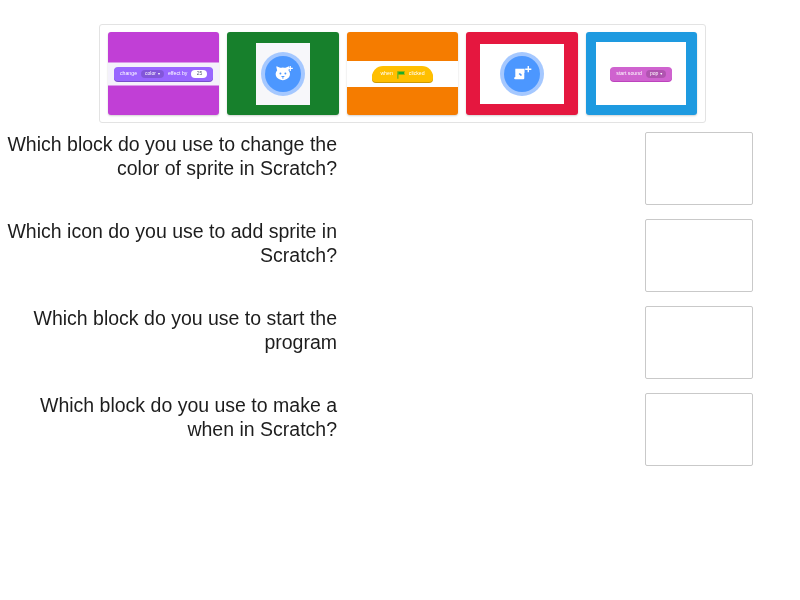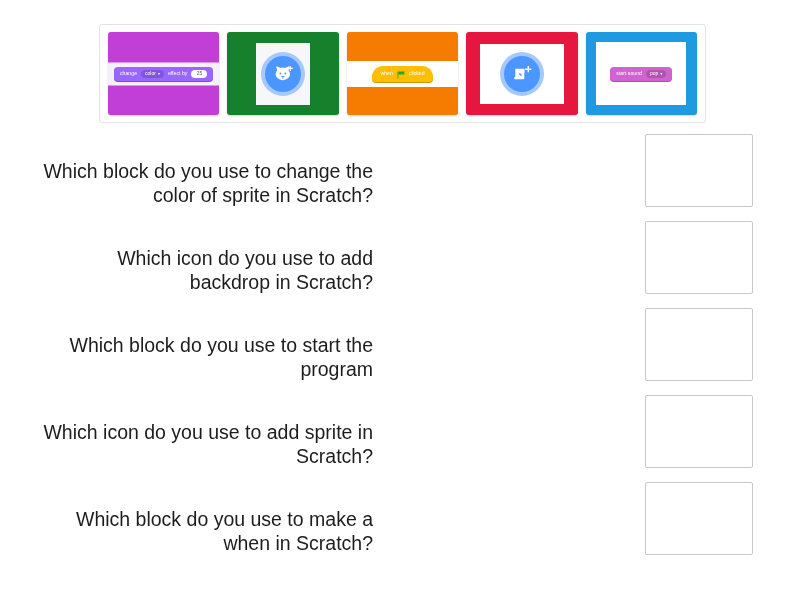--- a/index.html
+++ b/index.html
@@ -164,24 +164,23 @@
 
   
   #rows {
     position: absolute;
     left: 0;
     top: 132px;
     width: 800px;
   }
   .row {
     display: flex;
-    align-items: flex-end;
+    align-items: flex-start;
     height: 75px;
     margin-bottom: 12px;
-    margin-left: 36px;
   }
   .question {
     width: 337px;
     padding-right: 0;
     text-align: right;
     font-size: 19.5px;
     line-height: 24px;
     color: #1d1d1d;
     font-family: "Liberation Sans", sans-serif;
   }
@@ -274,37 +273,32 @@
 </div>
 
 <div id="rows">
 
   <div class="row">
     <div class="question">Which block do you use to change the color of sprite in Scratch?</div>
     <div class="spacer"></div>
     <div class="dropzone"></div>
   </div>
 
+
   <div class="row">
-    <div class="question">Which icon do you use to add backdrop in Scratch?</div>
+    <div class="question">Which icon do you use to add sprite in Scratch?</div>
     <div class="spacer"></div>
     <div class="dropzone"></div>
   </div>
 
   <div class="row">
     <div class="question">Which block do you use to start the program</div>
     <div class="spacer"></div>
     <div class="dropzone"></div>
   </div>
 
   <div class="row">
-    <div class="question">Which icon do you use to add sprite in Scratch?</div>
-    <div class="spacer"></div>
-    <div class="dropzone"></div>
-  </div>
-
-  <div class="row">
     <div class="question">Which block do you use to make a when in Scratch?</div>
     <div class="spacer"></div>
     <div class="dropzone"></div>
   </div>
 
 </div>
 
 </body></html>

